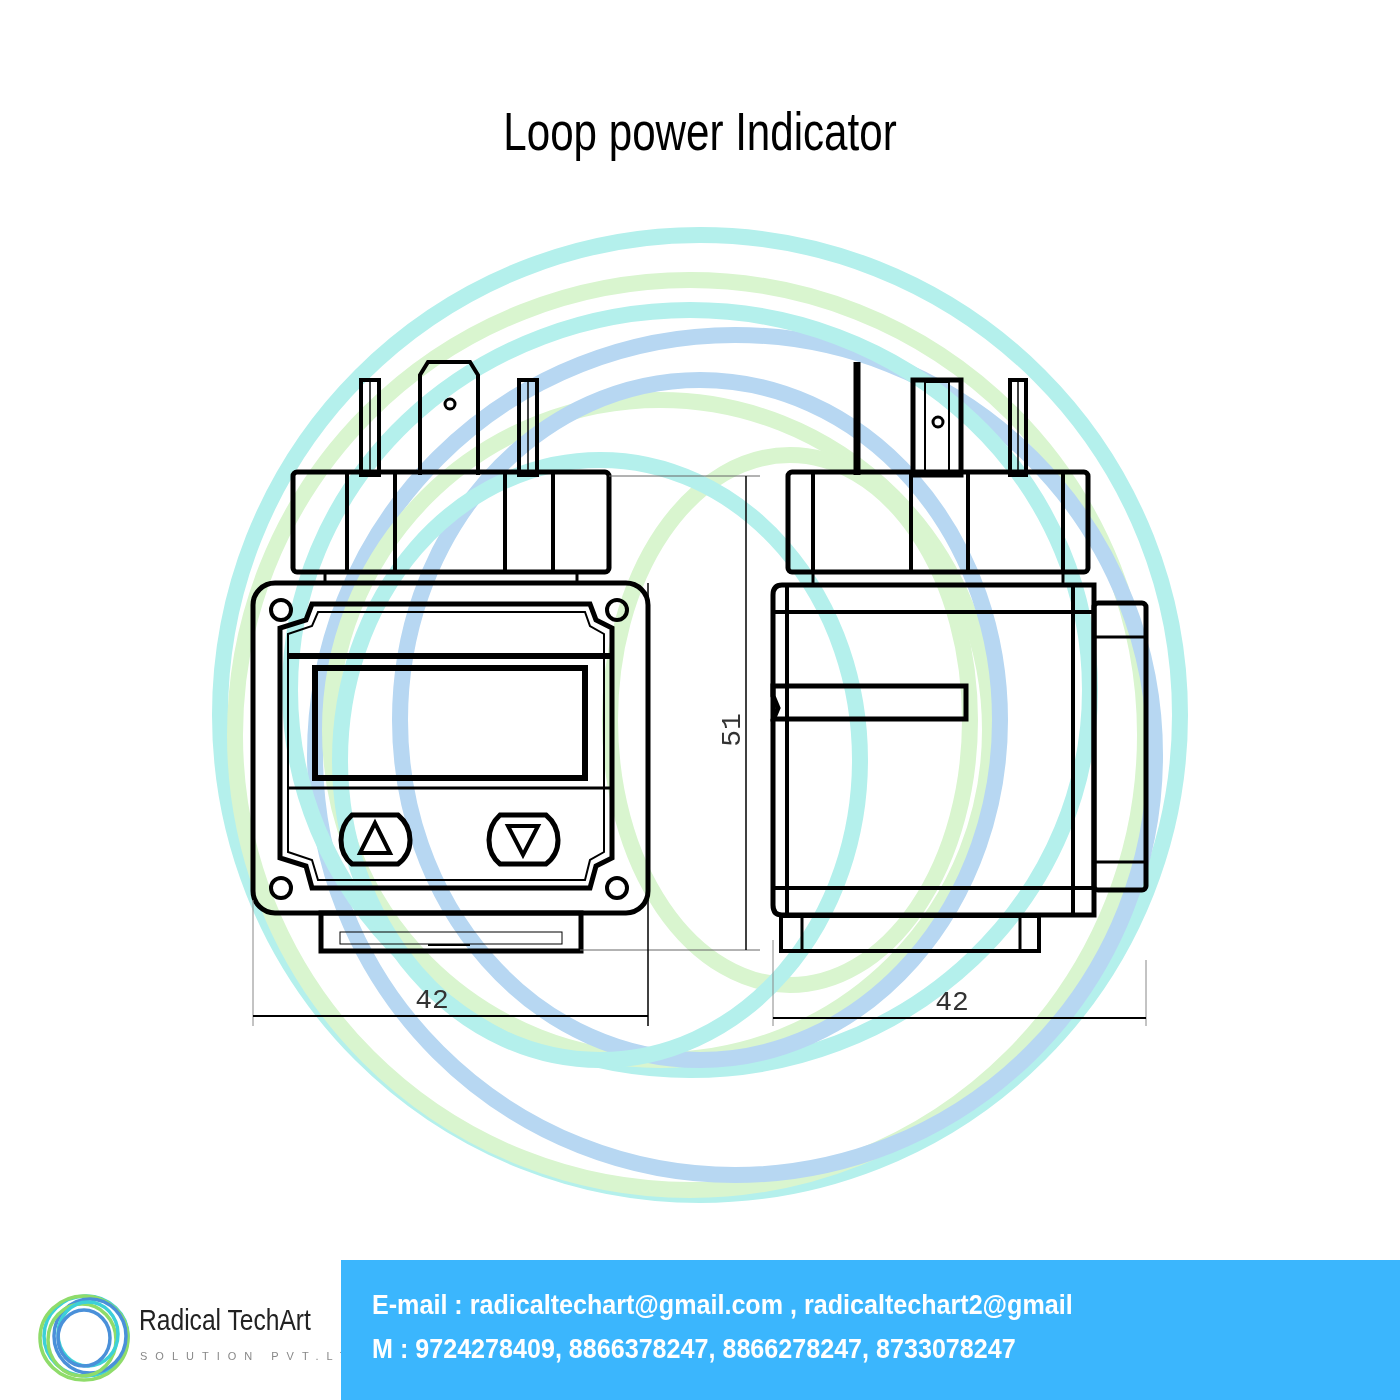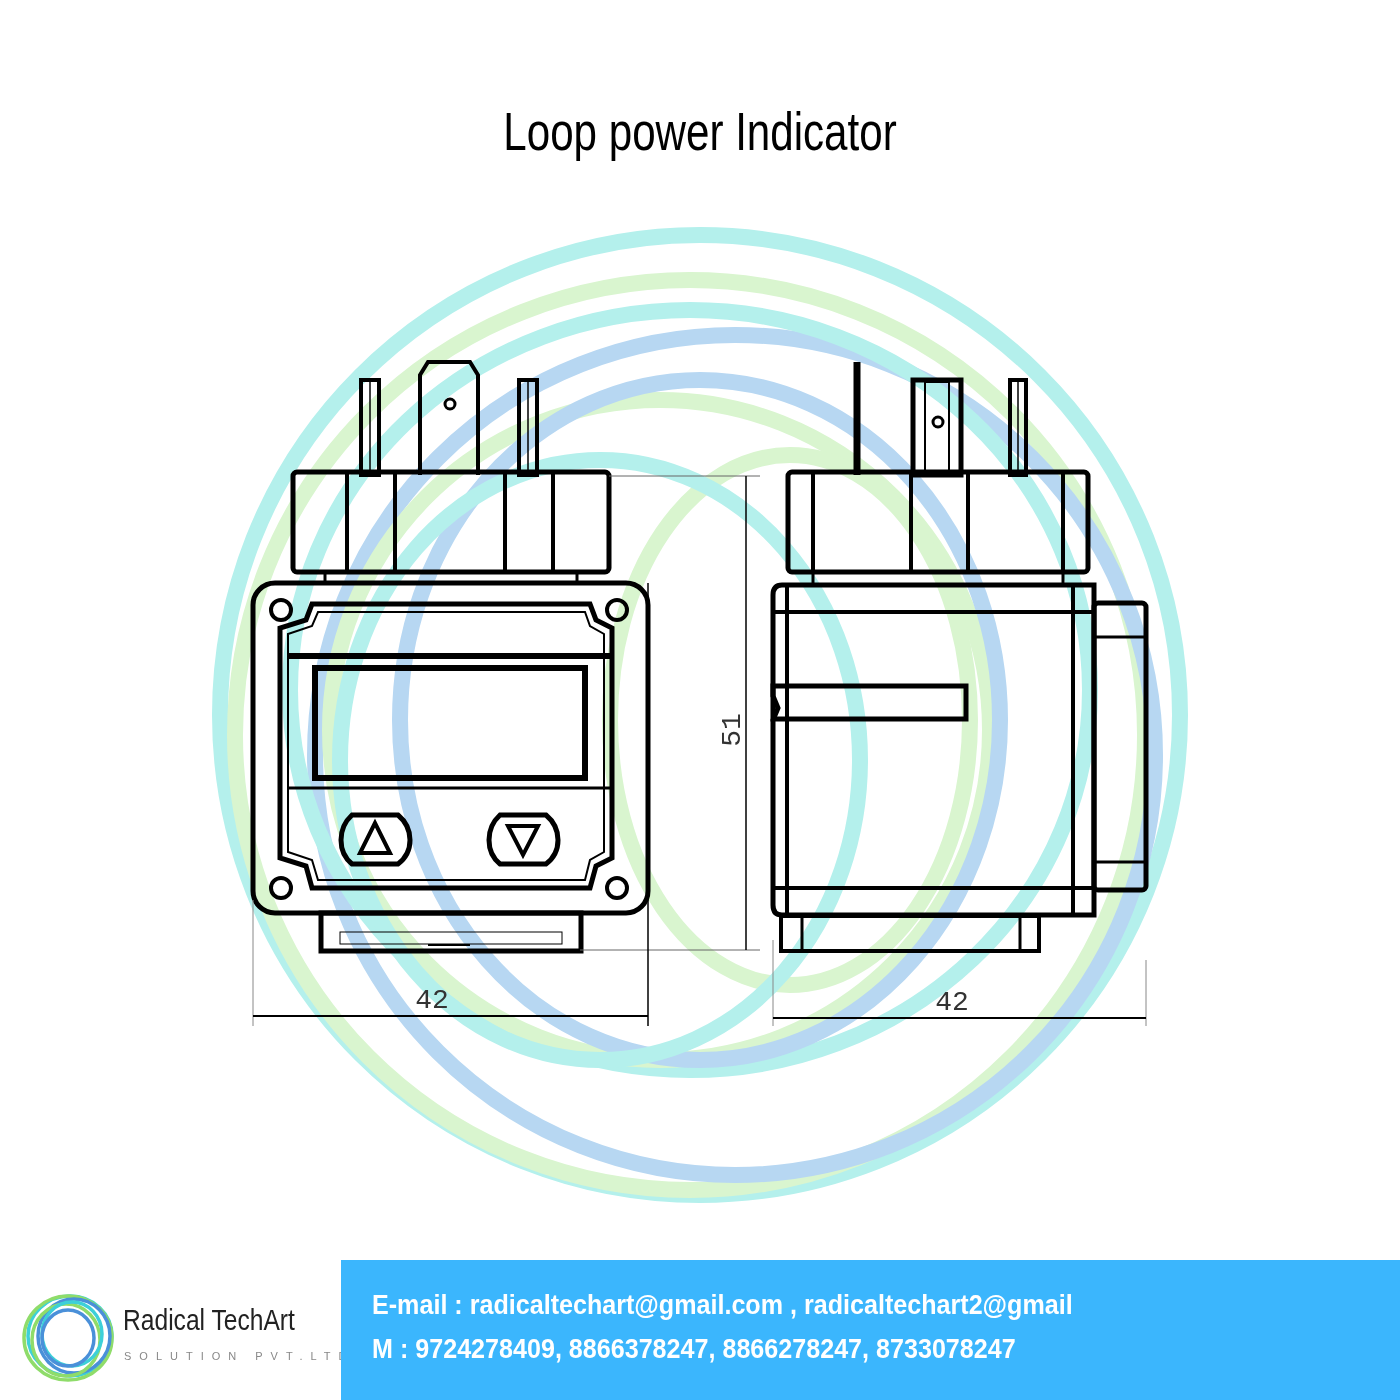--- a/index.html
+++ b/index.html
@@ -4,21 +4,21 @@
 <style>
   html, body { margin: 0; padding: 0; background: #ffffff; }
   body { width: 1400px; height: 1400px; position: relative; overflow: hidden; font-family: "Liberation Sans", sans-serif; }
   .title {
     position: absolute; top: 96px; left: 0; width: 1400px; text-align: center;
     font-family: "Liberation Sans", sans-serif; font-size: 54px; color: #000;
     transform: scaleX(0.78); transform-origin: center; letter-spacing: 0px; line-height: 70px;
   }
   svg.drawing { position: absolute; left: 0; top: 0; }
   .footer-logo {
-    position: absolute; left: 0; top: 1262px; width: 340px; height: 138px; background: #fff;
+    position: absolute; left: 16px; top: 1262px; width: 340px; height: 138px; background: #fff;
   }
   .brand-name {
     position: absolute; left: 123px; top: 1303px; font-size: 30px; color: #222;
     transform: scaleX(0.82); transform-origin: left center; white-space: nowrap;
   }
   .brand-sub {
     position: absolute; left: 124px; top: 1350px; font-size: 11px; color: #888; letter-spacing: 8px; white-space: nowrap;
   }
   .footer-contact {
     position: absolute; left: 341px; top: 1260px; width: 1059px; height: 140px; background: #3bb6fd;

